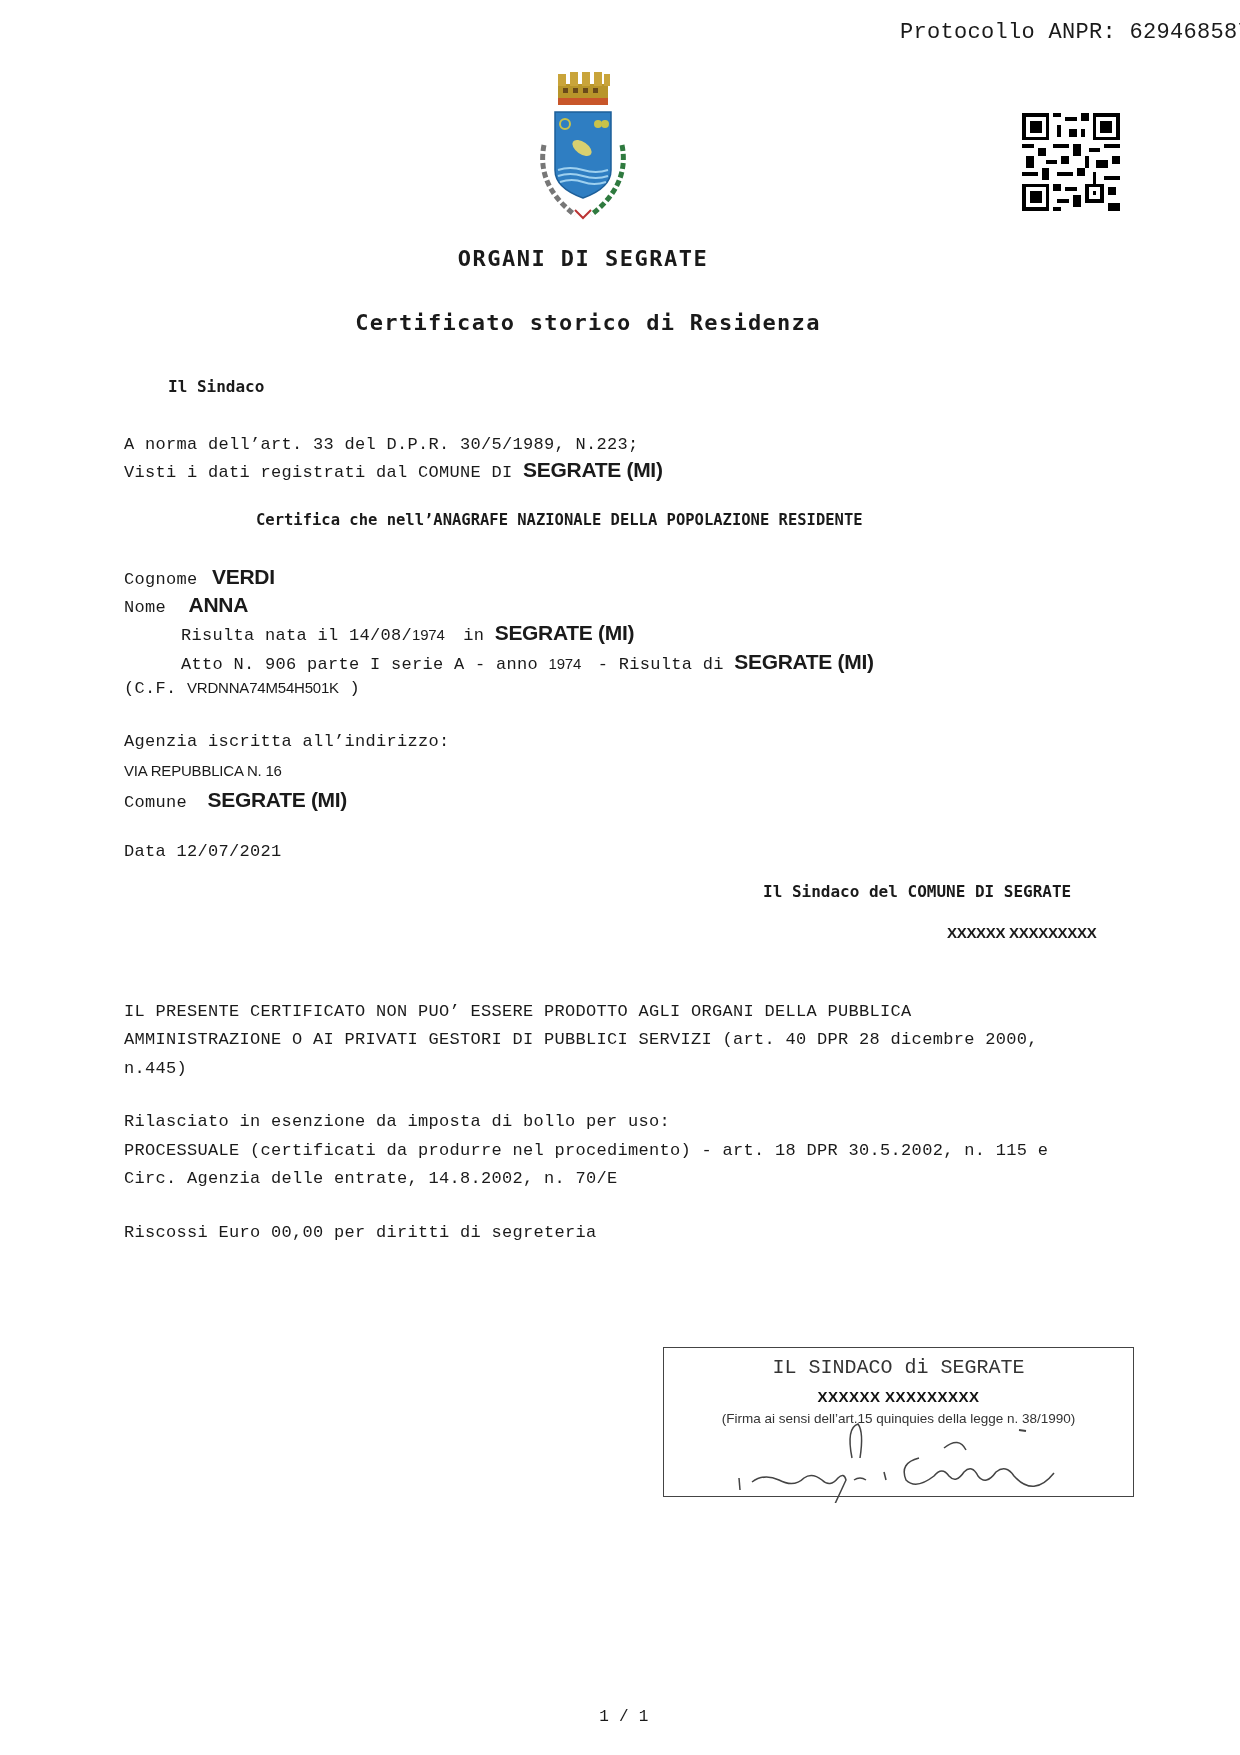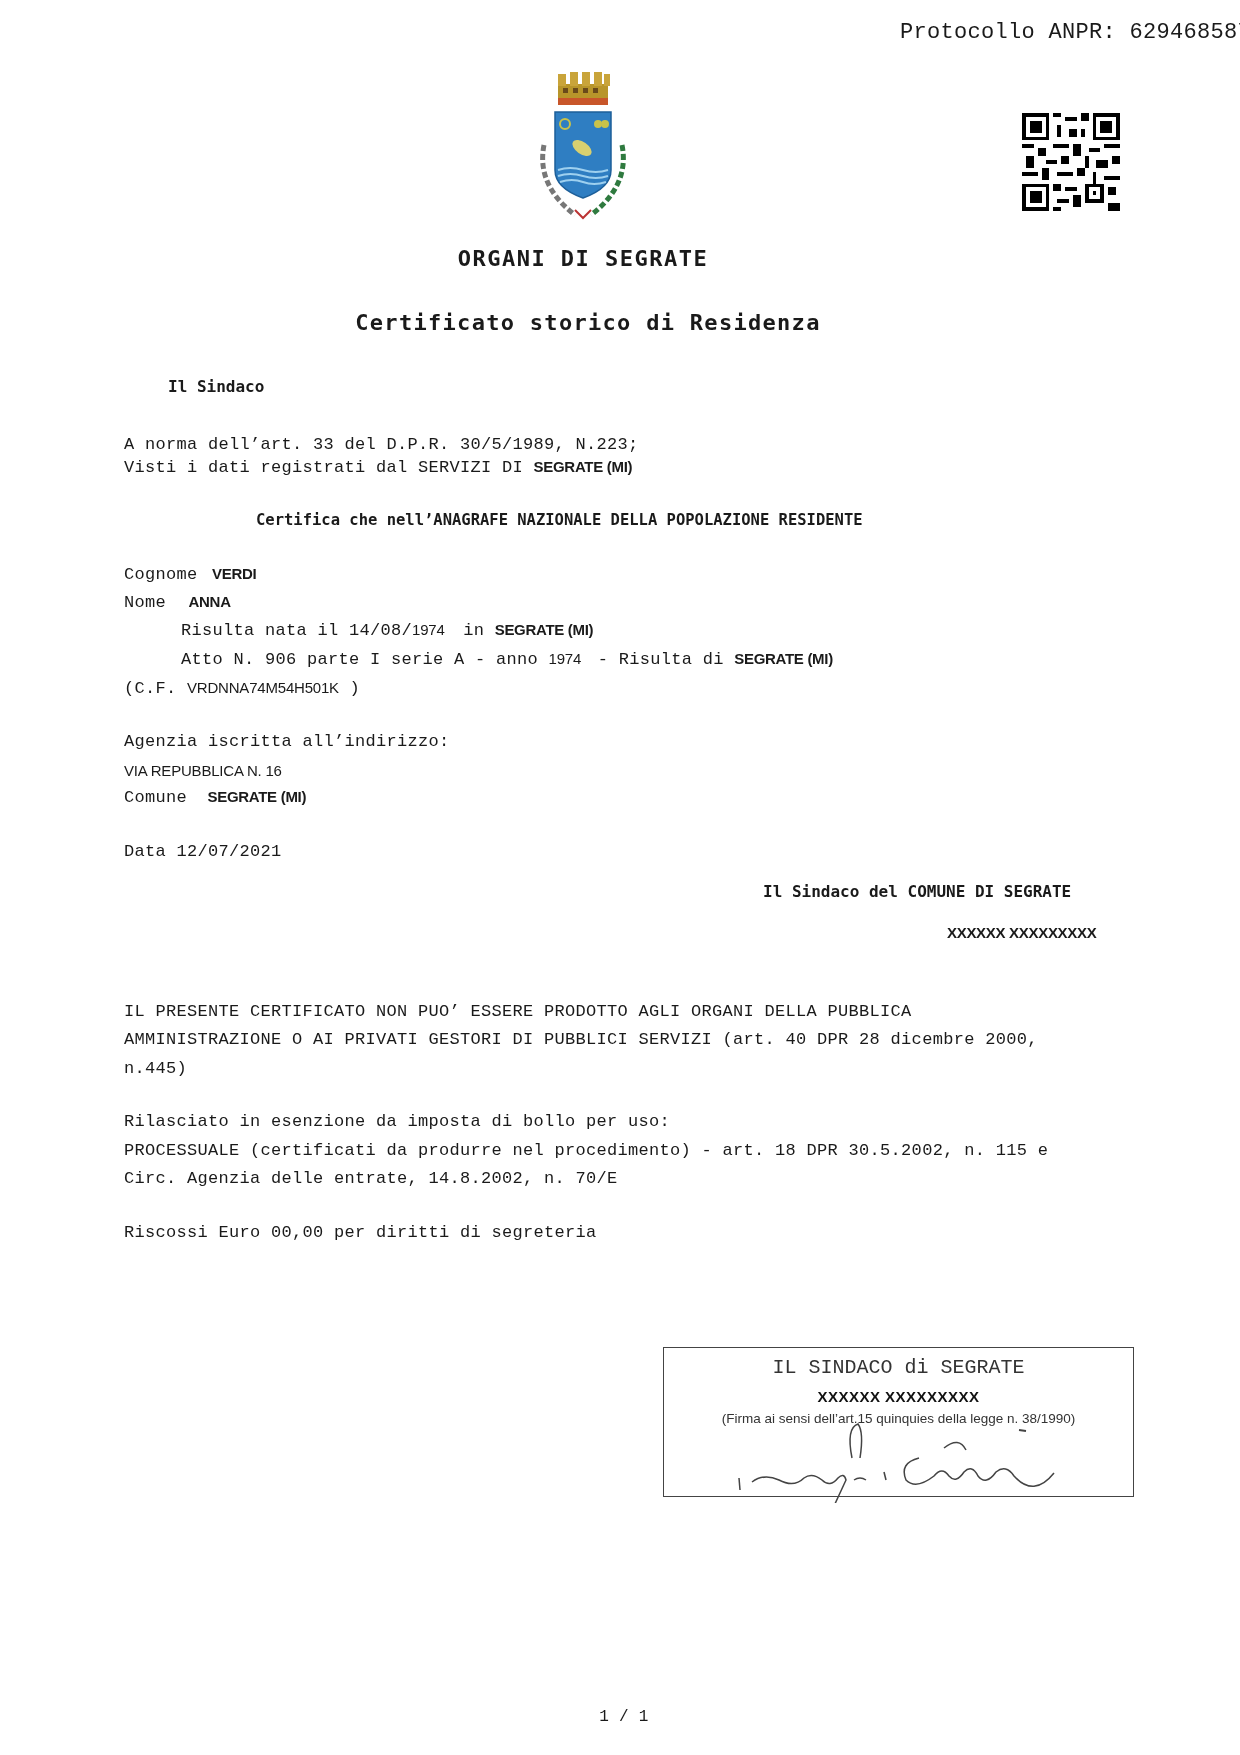--- a/index.html
+++ b/index.html
@@ -1,21 +1,21 @@
 <!DOCTYPE html>
 <html><head>
 <meta charset="utf-8">
 <style>
   html, body { margin:0; padding:0; background:#ffffff; }
   body { width:1240px; height:1755px; position:relative; overflow:hidden; color:#1a1a1a;
          font-family: "Liberation Mono", "DejaVu Sans Mono", monospace; }
   .abs { position:absolute; white-space:nowrap; }
   .mono { font-family: "Liberation Mono", "DejaVu Sans Mono", monospace; font-size:17px; letter-spacing:0.3px; }
   .mono-b { font-family: "DejaVu Sans Mono", "Liberation Mono", monospace; font-weight:bold; }
-  .sans-b { font-family: "Liberation Sans", "DejaVu Sans", sans-serif; font-weight:bold; font-size:15px; letter-spacing:-0.3px; }
+  .sans-b { font-family: "Liberation Sans", "DejaVu Sans", sans-serif; font-weight:bold; font-size:21px; letter-spacing:-0.3px; }
   .sans { font-family: "Liberation Sans", "DejaVu Sans", sans-serif; font-size:15px; letter-spacing:-0.2px; }
   .protocollo { left:892px; top:20px; font-size:22px;margin-left:8px; }
   .logo { left:530px; top:70px; width:106px; height:150px; }
   .qr { left:1022px; top:113px; width:98px; height:98px; }
   .title1 { left:0; width:1166px; text-align:center; top:246px; font-size:22px; letter-spacing:1.5px; }
   .title2 { left:0; width:1176px; text-align:center; top:310px; font-size:22px; letter-spacing:1.3px; }
   .line { left:124px; }
   .sig-box { left:663px; top:1347px; width:469px; height:148px; border:1.6px solid #444; }
   .sig-title { position:absolute; left:0; right:0; top:8px; text-align:center;
                font-family:Liberation Mono, monospace; font-size:20px; color:#333; }
@@ -112,21 +112,21 @@
   </svg>
 </div>
 
 <div class="abs mono-b title1">ORGANI DI SEGRATE</div>
 <div class="abs mono-b title2">Certificato storico di Residenza</div>
 
 <div class="abs mono-b line" style="top:377px;font-size:16px;margin-left:44px;">Il Sindaco</div>
 
 <div class="abs mono line" style="top:435px;">A norma dell’art. 33 del D.P.R. 30/5/1989, N.223;</div>
 <div class="abs mono line" style="top:458px;">
-  <span>Visti i dati registrati dal SERVIZI DI </span><span class="sans-b">SEGRATE (MI)</span>
+  <span>Visti i dati registrati dal COMUNE DI </span><span class="sans-b">SEGRATE (MI)</span>
 </div>
 
 <div class="abs mono-b" style="left:256px;top:511px;font-size:15.5px;">Certifica che nell’ANAGRAFE NAZIONALE DELLA POPOLAZIONE RESIDENTE</div>
 
 <div class="abs mono line" style="top:565px;">
   <span>Cognome</span>
   <span class="sans-b" style="margin-left:4px;">VERDI</span>
 </div>
 <div class="abs mono line" style="top:593px;">
   <span>Nome</span>

